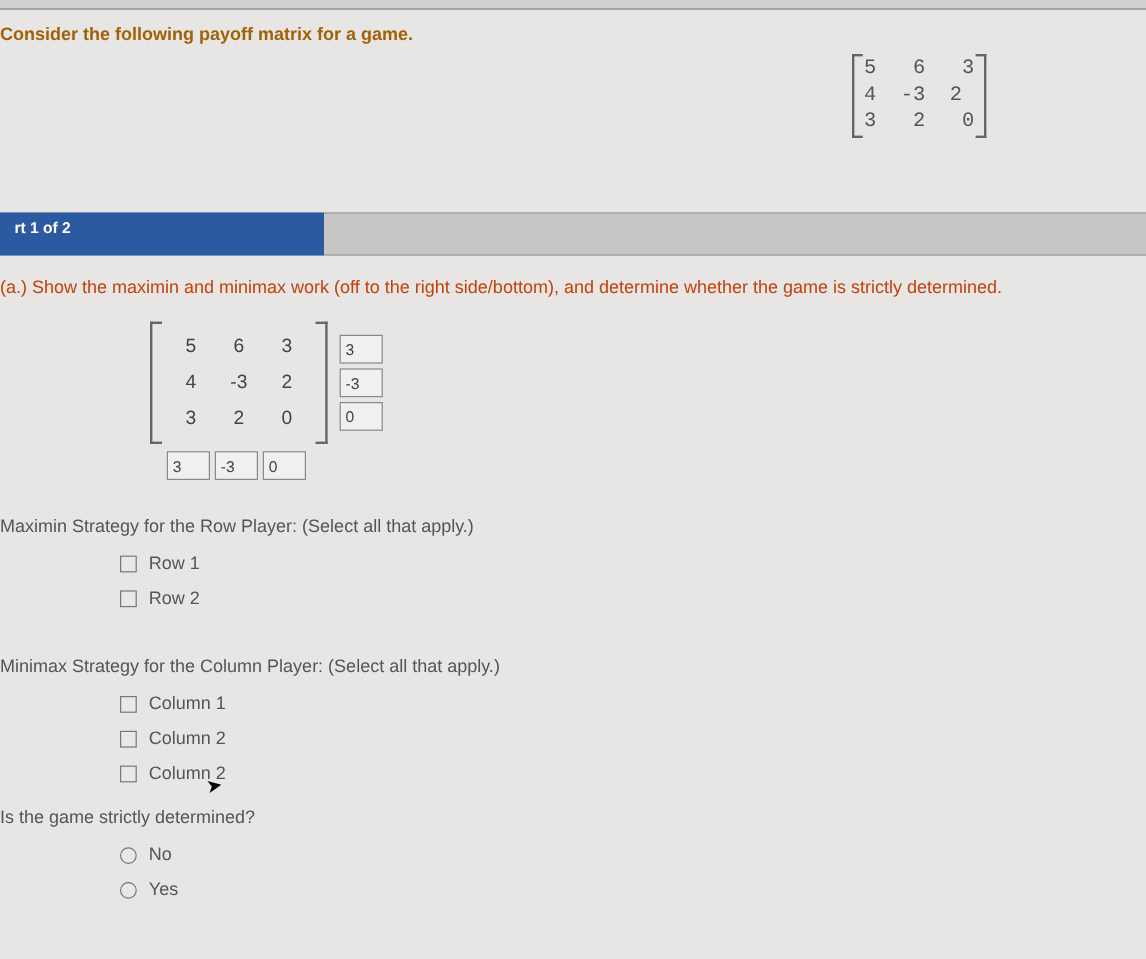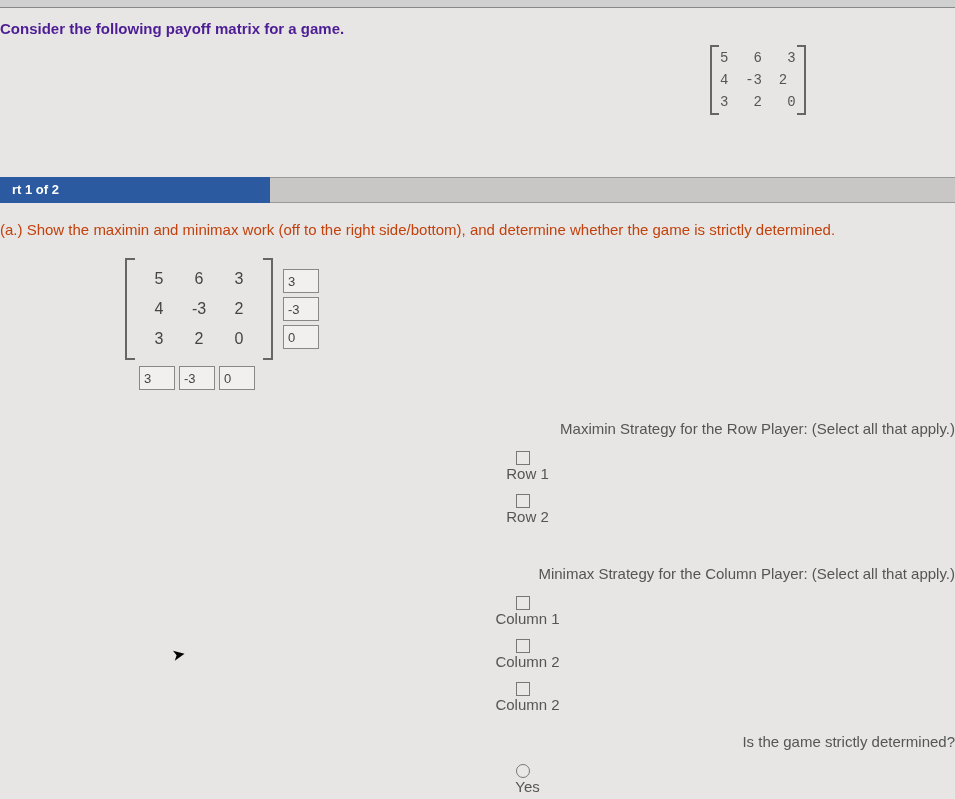--- a/index.html
+++ b/index.html
@@ -15,49 +15,49 @@
 }
 .topbar {
   height: 8px;
   background: #d0d0d0;
   border-bottom: 1px solid #888;
 }
 .content { padding: 8px 0 0 0; }
 .intro-text {
   padding: 4px 0 10px 0;
   font-weight: bold;
-  color: #4c1d95;
+  color: #a16207;
 }
 .matrix-display {
   position: absolute;
   top: 45px;
   left: 710px;
   font-family: 'Courier New', monospace;
-  font-size: 14px;
+  font-size: 17px;
   color: #555;
 }
 .matrix-display .row { white-space: pre; line-height: 22px; }
 .bracketed {
   display: inline-block;
   position: relative;
   padding: 2px 10px;
 }
 .bracketed::before, .bracketed::after {
   content: '';
   position: absolute;
   top: 0; bottom: 0;
   width: 7px;
   border: 2px solid #666;
 }
 .bracketed::before { left: 0; border-right: none; }
 .bracketed::after { right: 0; border-left: none; }
 .part-bar {
   margin-top: 130px;
   display: flex;
-  height: 26px;
+  height: 36px;
 }
 .part-active {
   background: #2b5aa0;
   color: #fff;
   font-weight: bold;
   font-size: 13px;
   padding: 5px 12px;
   width: 270px;
 }
 .part-rest { flex: 1; background: #c9c7c5; border-top: 1px solid #999; border-bottom: 1px solid #999;}
@@ -86,23 +86,23 @@
   width: 36px;
   height: 24px;
   border: 1px solid #888;
   background: #f2f0ee;
   font-size: 13px;
   text-align: left;
   padding: 2px 4px;
   color: #444;
 }
 .bottom-inputs { display:flex; gap:4px; margin-top: 4px; margin-left: 14px;}
-.section-label { color: #555; margin: 20px 0 14px 0; text-align: right; }
+.section-label { color: #555; margin: 20px 0 14px 0; }
 .option-list { margin-left: 100px; }
-.option-row { display:flex; align-items:center; margin-bottom: 12px; color:#555;flex-direction:column;}
+.option-row { display:flex; align-items:center; margin-bottom: 12px; color:#555;}
 .chk {
   width: 14px;
   height: 14px;
   border: 1.5px solid #777;
   margin-right: 10px;
   background: #eae8e6;
   flex-shrink: 0;
 }
 .radio {
   width: 14px;
@@ -202,23 +202,23 @@
       <div class="option-row">
         <span class="chk"></span>
         <span>Column 2</span>
       </div>
     </div>
 
     <div class="section-label" style="">Is the game strictly determined?</div>
     <div class="option-list">
       <div class="option-row">
         <span class="radio"></span>
+        <span>No</span>
+      </div>
+      <div class="option-row">
+        <span class="radio"></span>
         <span>Yes</span>
-      </div>
-      <div class="option-row">
-        <span class="radio"></span>
-        <span>No</span>
       </div>
     </div>
   </div>
 </div>
 
 <div class="cursor">➤</div>
 
 </body></html>

